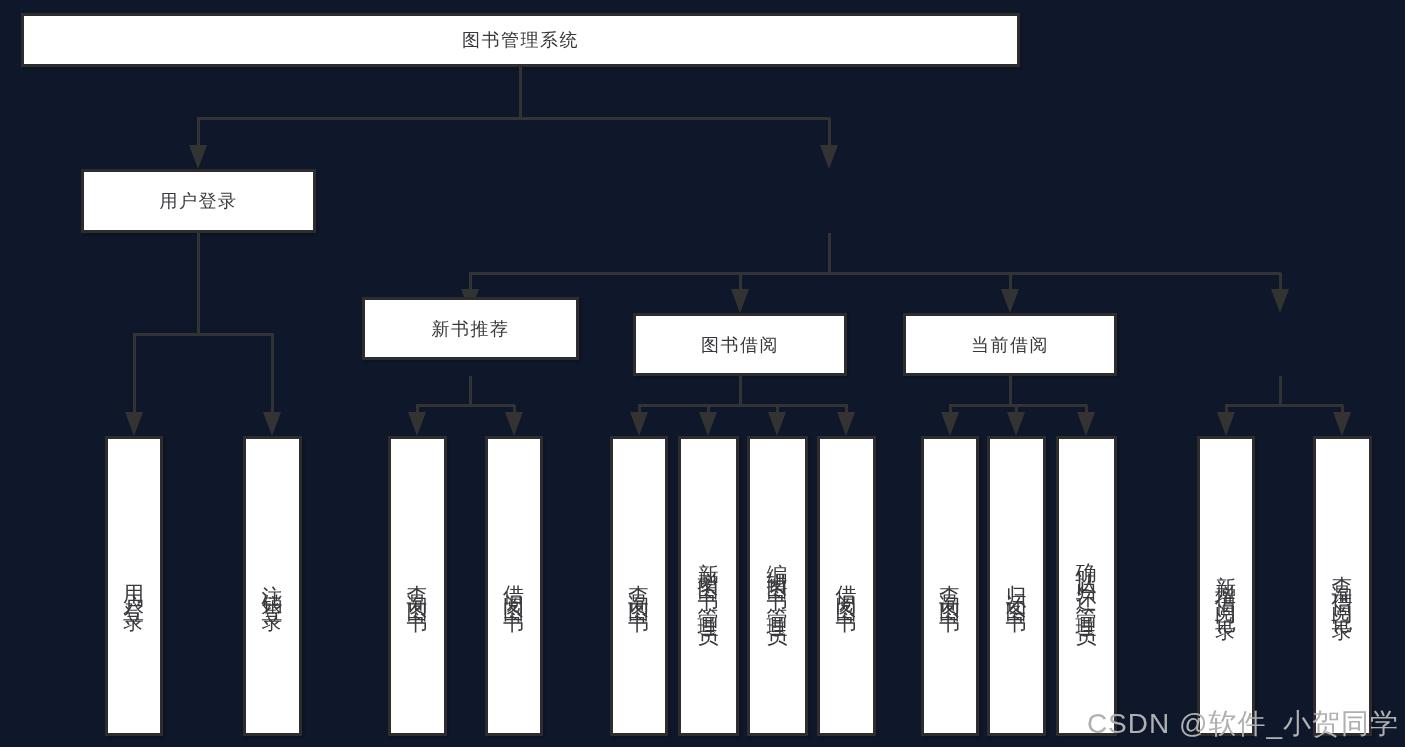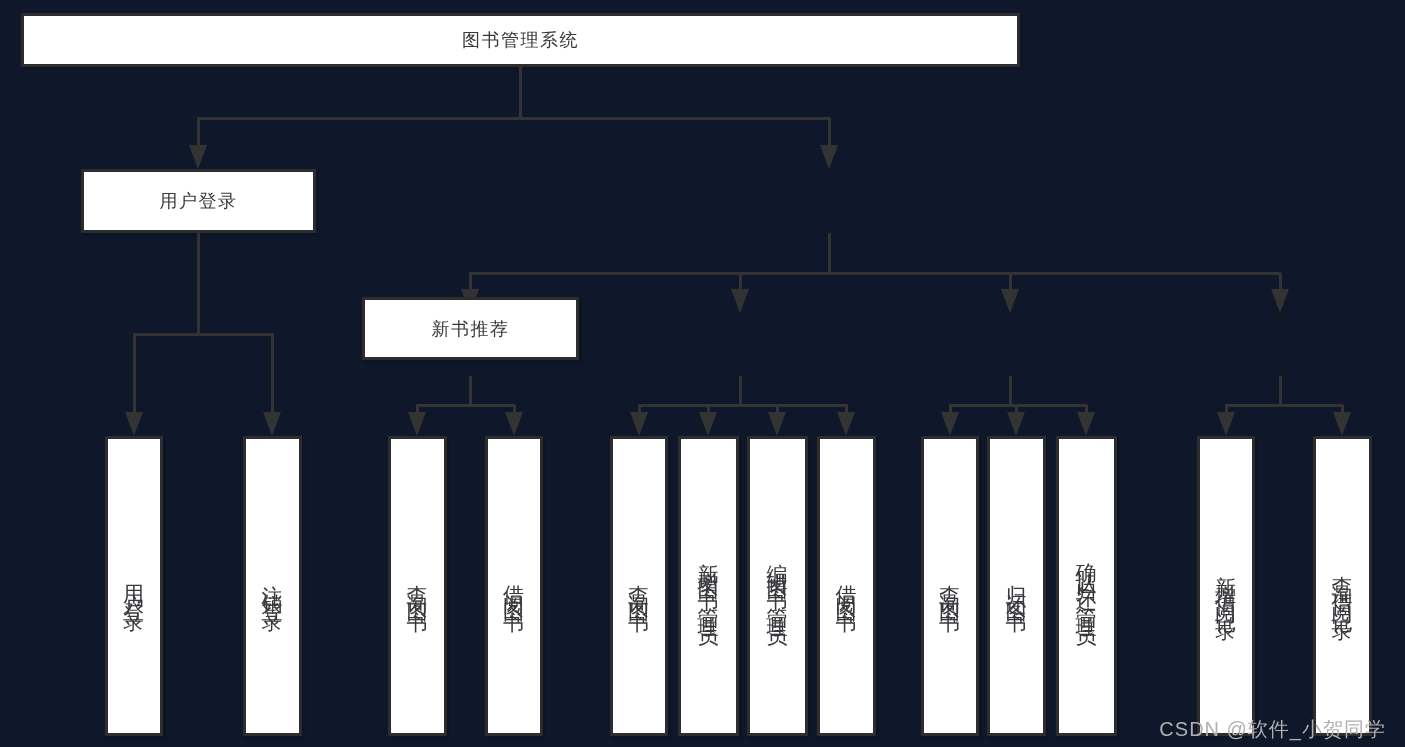--- a/index.html
+++ b/index.html
@@ -25,22 +25,22 @@
   
   .vline{position:absolute;width:2.5px;background:#333333;}
   .hline{position:absolute;height:2.5px;background:#333333;}
   .arrow{
     position:absolute;width:0;height:0;
     border-left:9px solid transparent;border-right:9px solid transparent;
     border-top:24px solid #333333;
   }
   
   #watermark{
-    position:absolute;right:19px;bottom:4px;z-index:5;
-    font-size:20px;color:#b0b0b0;letter-spacing:1px;text-align:right;
+    position:absolute;right:6px;bottom:4px;z-index:5;
+    font-size:28px;color:#b0b0b0;letter-spacing:1px;text-align:right;
   }
 </style>
 </head>
 <body>
 
 <div id="canvas">
 
   <div class="hbox" style="left:21px;top:13px;width:999px;height:54px;">
     <span>图书管理系统</span>
   </div>
@@ -69,20 +69,26 @@
   <div class="arrow" style="left:461px;top:289px;"></div>
   <div class="vline" style="left:739px;top:273px;height:20px;"></div>
   <div class="arrow" style="left:731px;top:289px;"></div>
   <div class="vline" style="left:1009px;top:273px;height:20px;"></div>
   <div class="arrow" style="left:1001px;top:289px;"></div>
   <div class="vline" style="left:1279px;top:273px;height:20px;"></div>
   <div class="arrow" style="left:1271px;top:289px;"></div>
 
   <div class="hbox" style="left:362px;top:297px;width:217px;height:63px;">
     <span>新书推荐</span>
+  </div>
+  <div class="hbox" style="left:633px;top:313px;width:214px;height:63px;">
+    <span>图书借阅</span>
+  </div>
+  <div class="hbox" style="left:903px;top:313px;width:214px;height:63px;">
+    <span>当前借阅</span>
   </div>
 
   <div class="vline" style="left:469px;top:376px;height:30px;"></div>
   <div class="hline" style="left:416px;top:404px;width:99px;"></div>
   <div class="vline" style="left:416px;top:405px;height:9px;"></div>
   <div class="arrow" style="left:408px;top:412px;"></div>
   <div class="vline" style="left:513px;top:405px;height:9px;"></div>
   <div class="arrow" style="left:505px;top:412px;"></div>
 
   <div class="vline" style="left:739px;top:376px;height:30px;"></div>

